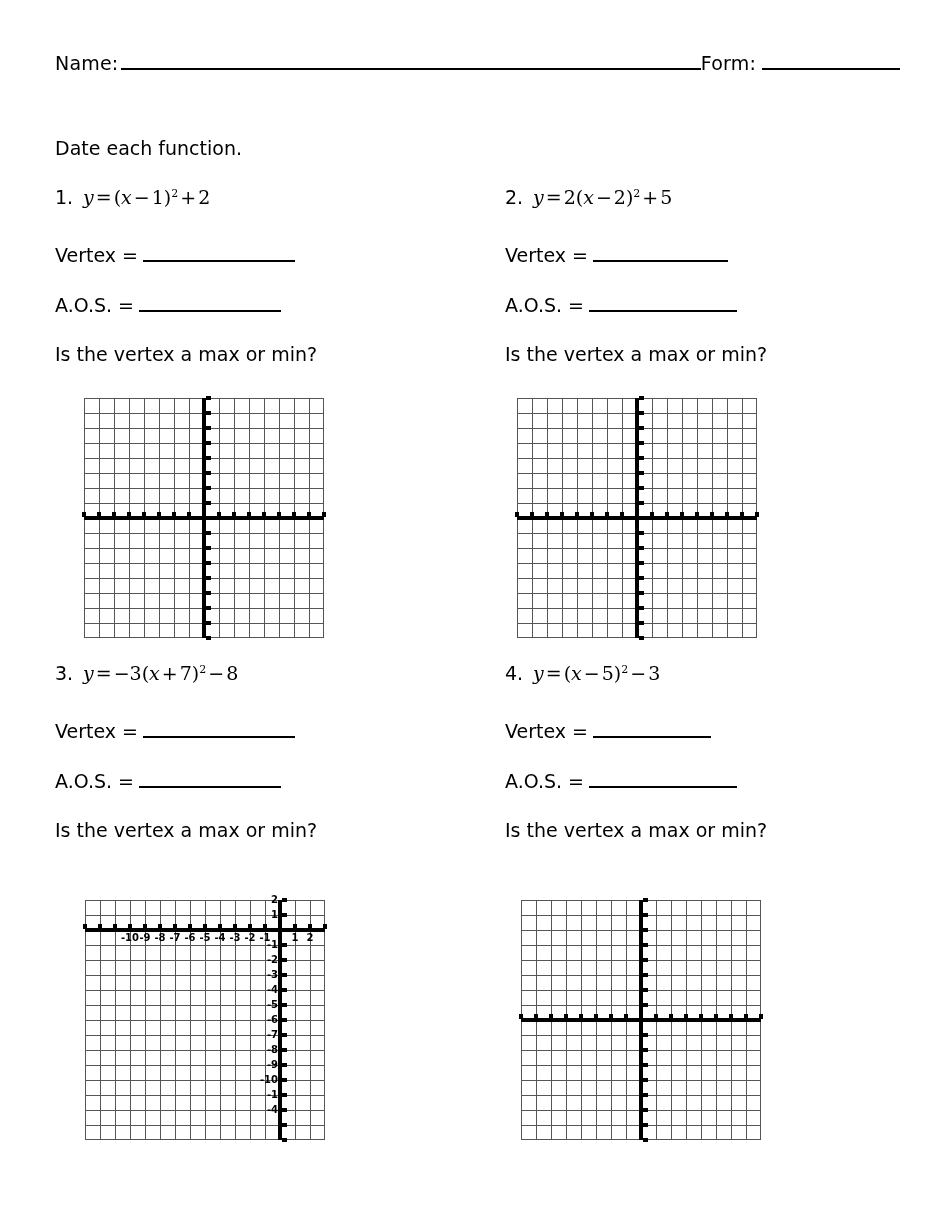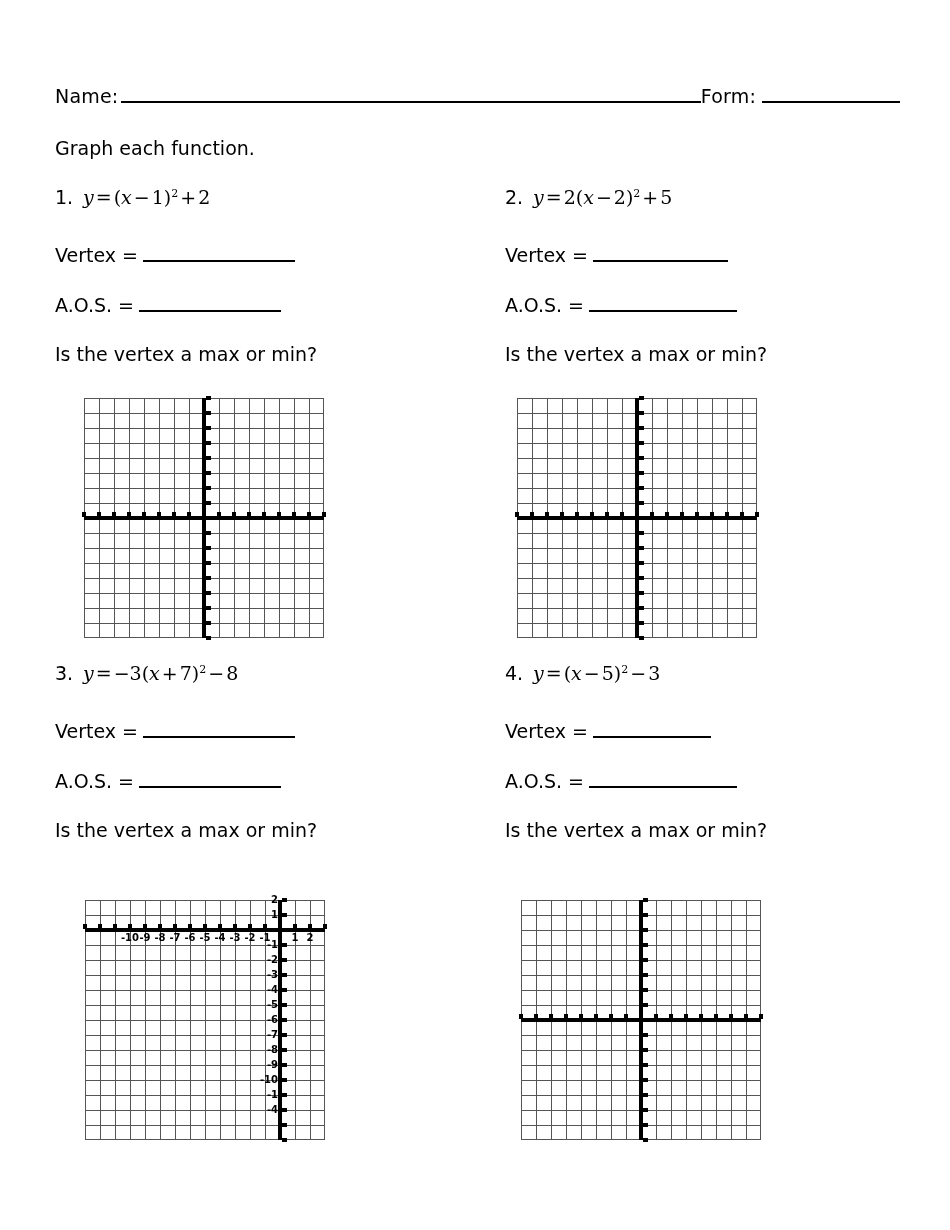--- a/index.html
+++ b/index.html
@@ -26,21 +26,20 @@
     position: absolute;
     left: 55px;
     top: 52px;
     width: 845px;
     height: 30px;
     display: flex;
     align-items: baseline;
     font-size: 19px;
     letter-spacing: 0.2px;
     white-space: nowrap;
-    margin-top: 33px;
   }
   .hdr-label { font-size: 19px; }
   .blank-fill {
     flex: 1 1 auto;
     border-bottom: 2px solid #000;
     margin: 0 0 4px 3px;
     height: 14px;
   }
   .blank-date {
     display: inline-block;
@@ -182,21 +181,21 @@
 <div class="page">
 
   <div class="header-line">
     <span class="hdr-label">Name:</span>
     <span class="blank-fill"></span>
     <span class="hdr-label">Form:</span>
     <span class="blank-date"></span>
   </div>
 
 
-  <div class="instruction">Graph each function.</div>
+  <div class="instruction">Date each function.</div>
 
   <div id="problems-root">
       <div class="problem p-col-left p-row-top">
         <div class="eq-row row-eq">
           <span class="eq-num">1.</span>
           <span class="equation"><i>y</i><span class="op">=</span>(<i>x</i><span class="op">−</span>1)<sup>2</sup><span class="op">+</span>2</span>
         </div>
         <div class="fill-row row-vertex">
           <span class="fill-label">Vertex =</span>
           <span class="fill-line" style="width: 152px;"></span>

